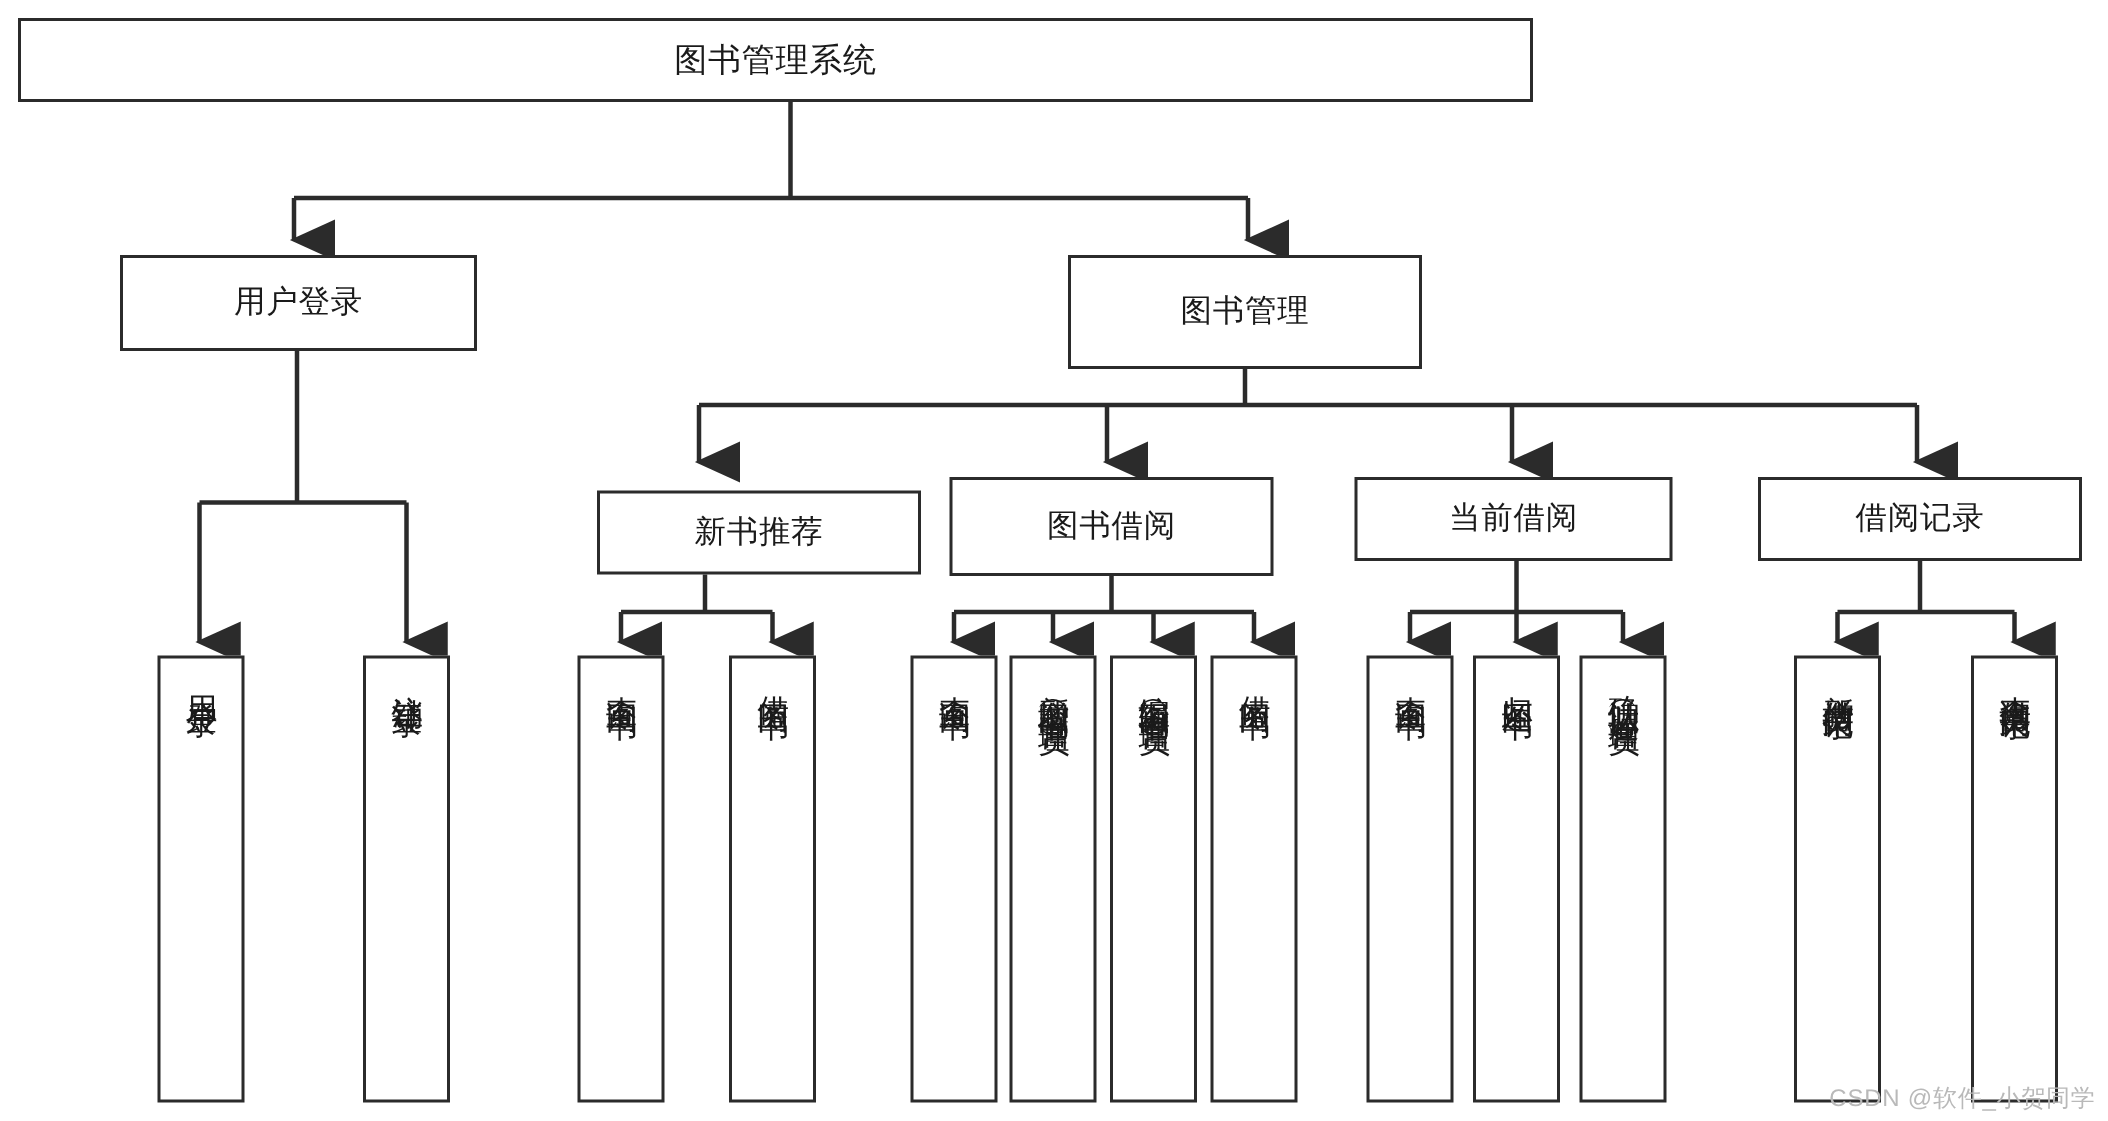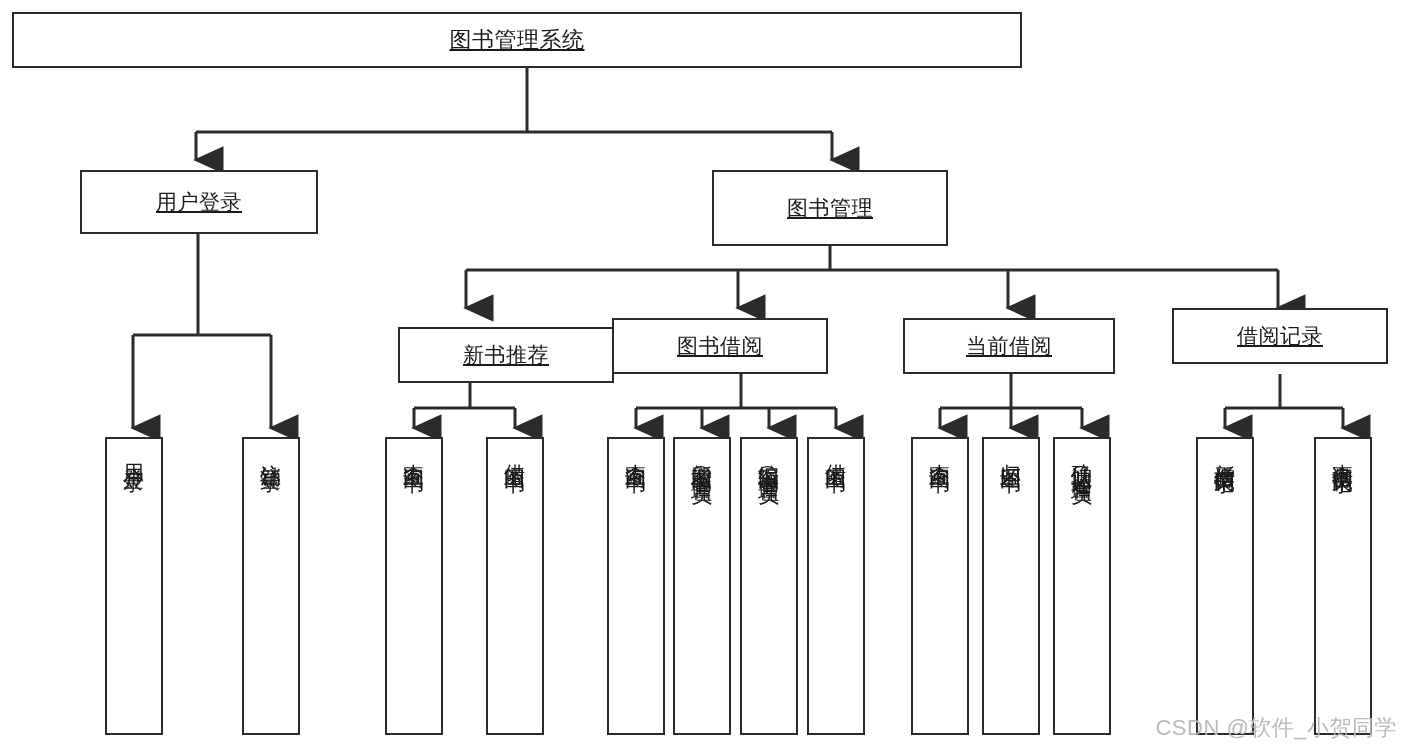--- a/index.html
+++ b/index.html
@@ -42,21 +42,20 @@
     text-align: center;
     line-height: 1.28;
     color: #1a1a1a;
   }
   
   .node.horiz .node-label {
     writing-mode: horizontal-tb;
     font-size: 21px;
     letter-spacing: 0.5px;
     padding: 0 4px;
-    text-decoration: underline;
   }
   .node.root .node-label {
     font-size: 22px;
   }
   
   .node.leaf {
     align-items: flex-start;
     justify-content: center;
     padding-top: 8px;
   }
@@ -70,21 +69,21 @@
   }
   
   .node.leaf.wide .node-label {
     letter-spacing: 2px;
   }
   
   #watermark {
     position: absolute;
     right: 8px;
     bottom: 4px;
-    font-size: 22px;
+    font-size: 16px;
     color: #b9b9b9;
     white-space: nowrap;
     letter-spacing: 0.5px;
   }
 </style>
 </head>
 <body>
 
 <div id="canvas">
 
@@ -146,27 +145,27 @@
   <div class="node horiz" style="left:80px; top:170px; width:238px; height:64px;">
     <span class="node-label">用户登录</span>
   </div>
   <div class="node horiz" style="left:712px; top:170px; width:236px; height:76px;">
     <span class="node-label">图书管理</span>
   </div>
 
   <div class="node horiz" style="left:362px; top:327px; width:216px; height:56px;margin-left:36px;">
     <span class="node-label">新书推荐</span>
   </div>
-  <div class="node horiz" style="left:612px; top:318px; width:216px; height:56px;">
+  <div class="node horiz" style="left:633px; top:318px; width:216px; height:66px;">
     <span class="node-label">图书借阅</span>
   </div>
   <div class="node horiz" style="left:903px; top:318px; width:212px; height:56px;">
     <span class="node-label">当前借阅</span>
   </div>
-  <div class="node horiz" style="left:1172px; top:308px; width:216px; height:56px;">
+  <div class="node horiz" style="left:1172px; top:318px; width:216px; height:56px;">
     <span class="node-label">借阅记录</span>
   </div>
 
   <div class="node leaf" style="left:105px; top:437px; width:58px; height:298px;">
     <span class="node-label">用户登录</span>
   </div>
   <div class="node leaf" style="left:242px; top:437px; width:58px; height:298px;">
     <span class="node-label">注销登录</span>
   </div>
 

